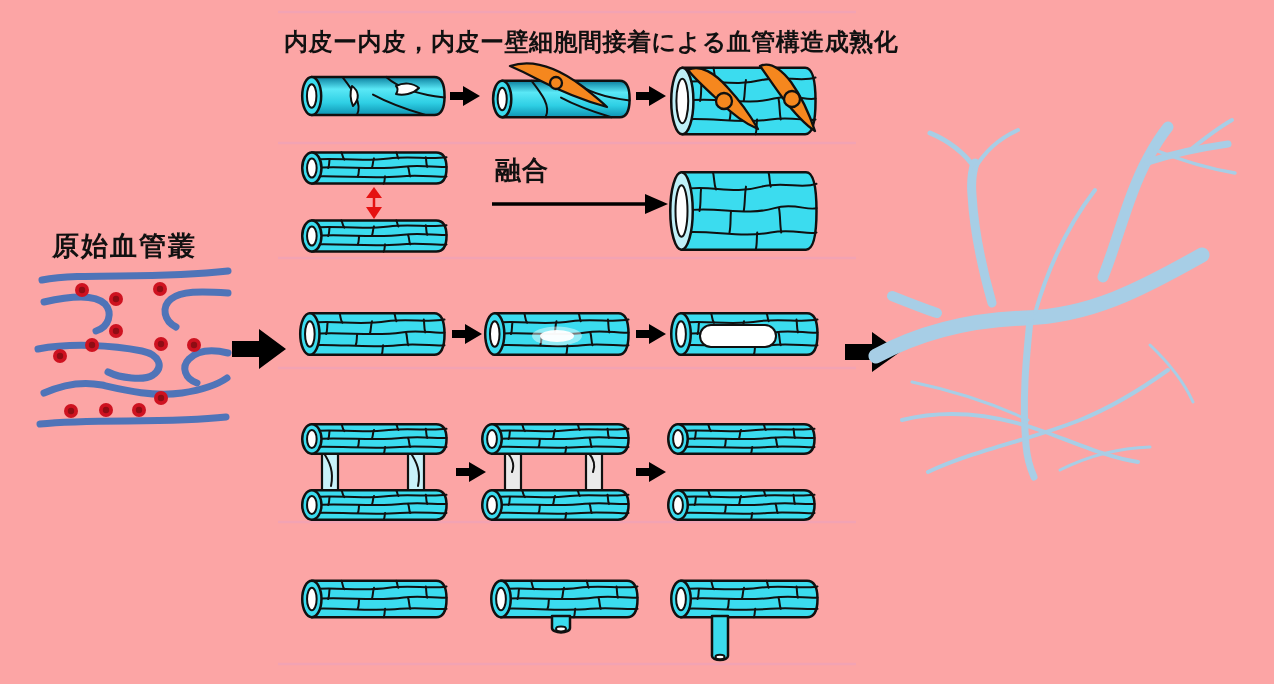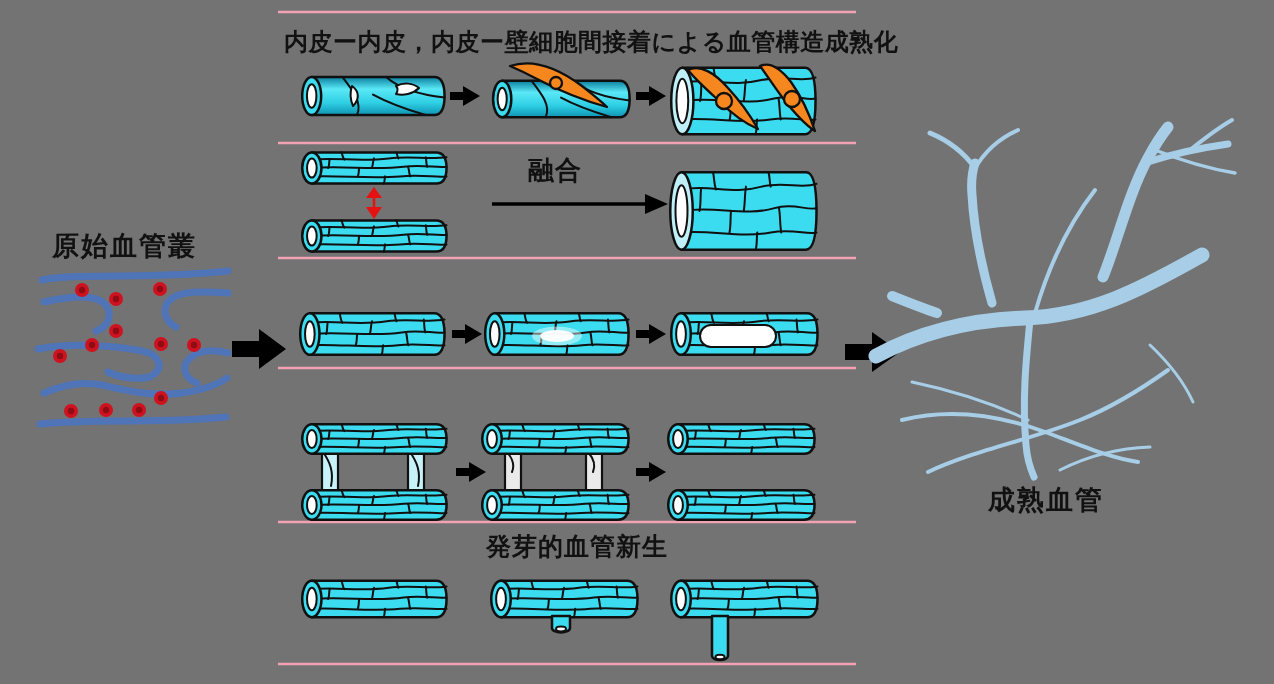--- a/index.html
+++ b/index.html
@@ -1,23 +1,23 @@
 <!DOCTYPE html>
 <html style="--vessel_cyan: #3BDCEF; --vessel_cyan_dark: #0A7E9E; --vessel_ring: #BFF0F8; --outline: #101010; --divider_pink: #F2A3B3; --pericyte_orange: #F5871E; --plexus_blue: #4F74B8; --red_cell: #CE1220; --red_cell_core: #8E0D14; --mature_blue: #A7CEE6; --fusion_arrow_red: #E51212; --arrow_black: #000000; --bridge_light: #C8F2FA; --bridge_gray: #EAEAEA;"><head>
 <meta charset="utf-8">
 <style>
   html,body{margin:0;padding:0;background:#ffffff;}
   .canvas{
-    position:relative;width:1274px;height:684px;background:#737373;overflow:hidden;
+    position:relative;width:1274px;height:684px;background:#fca5a5;overflow:hidden;
     font-family:"Liberation Sans","DejaVu Sans",sans-serif;
   }
   .art{position:absolute;left:0;top:0;}
   .label{position:absolute;font-weight:bold;color:#111;white-space:nowrap;}
   .title-label{font-size:24px;letter-spacing:.5px;}
-  .section-label{font-size:26px;text-align:center;letter-spacing:1px;}
+  .section-label{font-size:26px;letter-spacing:1px;}
   .side-label{font-size:27px;letter-spacing:2px;}
   
   .pinkline{stroke:var(--divider_pink,#F2A3B3);stroke-width:2.4;}
   .tube-fill{fill:var(--vessel_cyan,#3BDCEF);stroke:var(--outline,#101010);stroke-width:2.5;stroke-linejoin:round;}
   .tube-grad{fill:url(#gradCyan);stroke:var(--outline,#101010);stroke-width:2.5;stroke-linejoin:round;}
   .ring{fill:var(--vessel_ring,#BFF0F8);stroke:var(--outline,#101010);stroke-width:2.5;}
   .lumen{fill:#ffffff;stroke:var(--outline,#101010);stroke-width:2;}
   .crack{fill:none;stroke:var(--outline,#101010);stroke-width:2;stroke-linecap:round;}
   .blk{fill:var(--arrow_black,#000);}
   .redarr{fill:var(--fusion_arrow_red,#E51212);}
@@ -278,16 +278,14 @@
   </svg>
 
   <div class="label title-label" style="left:284px;top:26px;">内皮ー内皮，内皮ー壁細胞間接着による血管構造成熟化</div>
 
   <div class="label side-label" style="left:52px;top:228px;">原始血管叢</div>
 
   <div class="label section-label" style="left:495px;top:153px;width:120px;">融合</div>
 
 
 
-  <div class="label section-label" style="left:462px;top:530px;width:230px;font-size:25px;">発芽的血管新生</div>
-
-  <div class="label side-label" style="left:988px;top:482px;">成熟血管</div>
+
 </div>
 
 </body></html>

